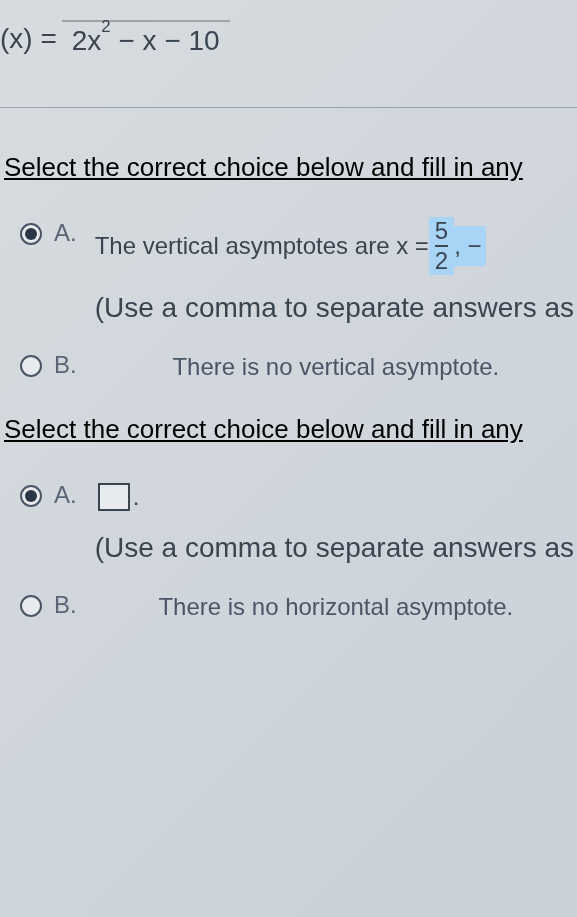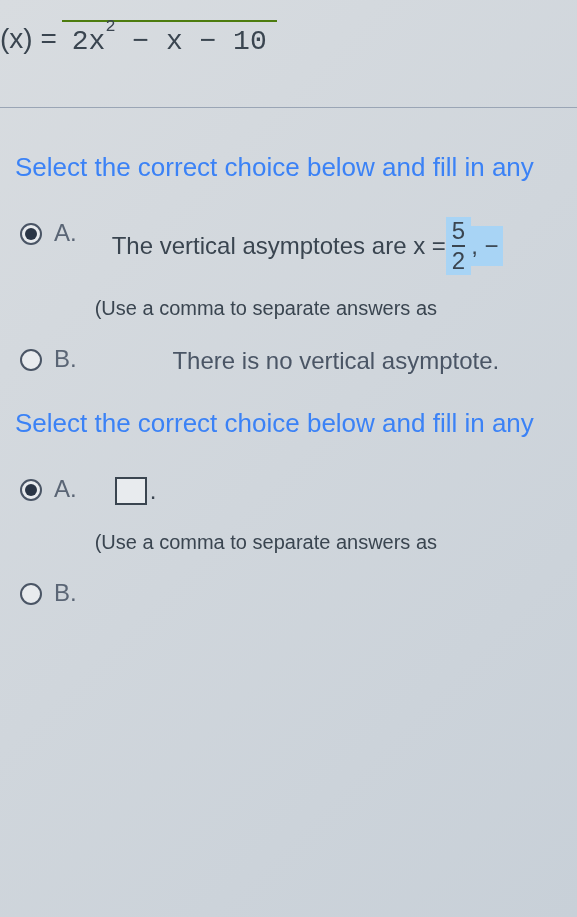--- a/index.html
+++ b/index.html
@@ -34,41 +34,41 @@
       display: inline-flex;
       flex-direction: column;
       align-items: center;
       vertical-align: middle;
     }
     .fraction .num {
       padding: 0 10px 3px 10px;
     }
     .fraction .den {
       padding: 3px 10px 0 10px;
-      border-top: 2px solid #4d7c0f;
-      font-family: Liberation Mono, monospace;
+      border-top: 2px solid #a3a3a3;
     }
     .sup {
       font-size: 0.6em;
       vertical-align: super;
       position: relative;
       top: -8px;
     }
     .hr {
       border: none;
       border-top: 1.5px solid #9aa5b5;
       margin: 15px 0 40px 0;
       width: 100%;
     }
     .instruction {
       font-size: 26px;
-      color: #3b82f6;
-      padding-left: 15px;
+      color: #000000;
+      padding-left: 4px;
       margin-bottom: 30px;
       line-height: 1.5;
+      text-decoration: underline;
     }
     .choice-group {
       padding-left: 20px;
     }
     .choice {
       display: flex;
       align-items: flex-start;
       margin-bottom: 20px;
     }
     .radio {
@@ -104,21 +104,20 @@
       font-size: 24px;
       color: #3a4550;
       line-height: 1.5;
       flex: 1;
     }
     .choice-line {
       display: flex;
       align-items: center;
       flex-wrap: wrap;
       margin-bottom: 8px;
-      margin-left: 17px;
     }
     .highlight-frac {
       background: #a8d4f5;
       padding: 2px 6px;
       display: inline-flex;
       align-items: center;
     }
     .small-fraction {
       display: inline-flex;
       flex-direction: column;
@@ -128,23 +127,23 @@
       line-height: 1;
     }
     .small-fraction .snum {
       padding-bottom: 2px;
     }
     .small-fraction .sden {
       border-top: 2px solid #3a4550;
       padding-top: 2px;
     }
     .sub-instruction {
-      font-size: 20px;
-      color: #3a4550;
-      margin-top: 18px;
+      font-size: 28px;
+      color: #3a4550;
+      margin-top: 12px;
     }
     .answer-box {
       display: inline-block;
       width: 32px;
       height: 28px;
       border: 2px solid #3a4550;
       vertical-align: middle;
       margin: 0 3px;
       background: #e8ebee;
     }
@@ -214,15 +213,16 @@
         <div class="choice-line">
           <span class="answer-box"></span>
           <span>.</span>
         </div>
         <div class="sub-instruction">(Use a comma to separate answers as</div>
       </div>
     </div>
     <div class="choice">
       <div class="radio"></div>
       <div class="choice-label">B.</div>
+      <div class="choice-body choice-b-text">There is no horizontal asymptote.</div>
     </div>
   </div>
 </div>
 
 </body></html>

